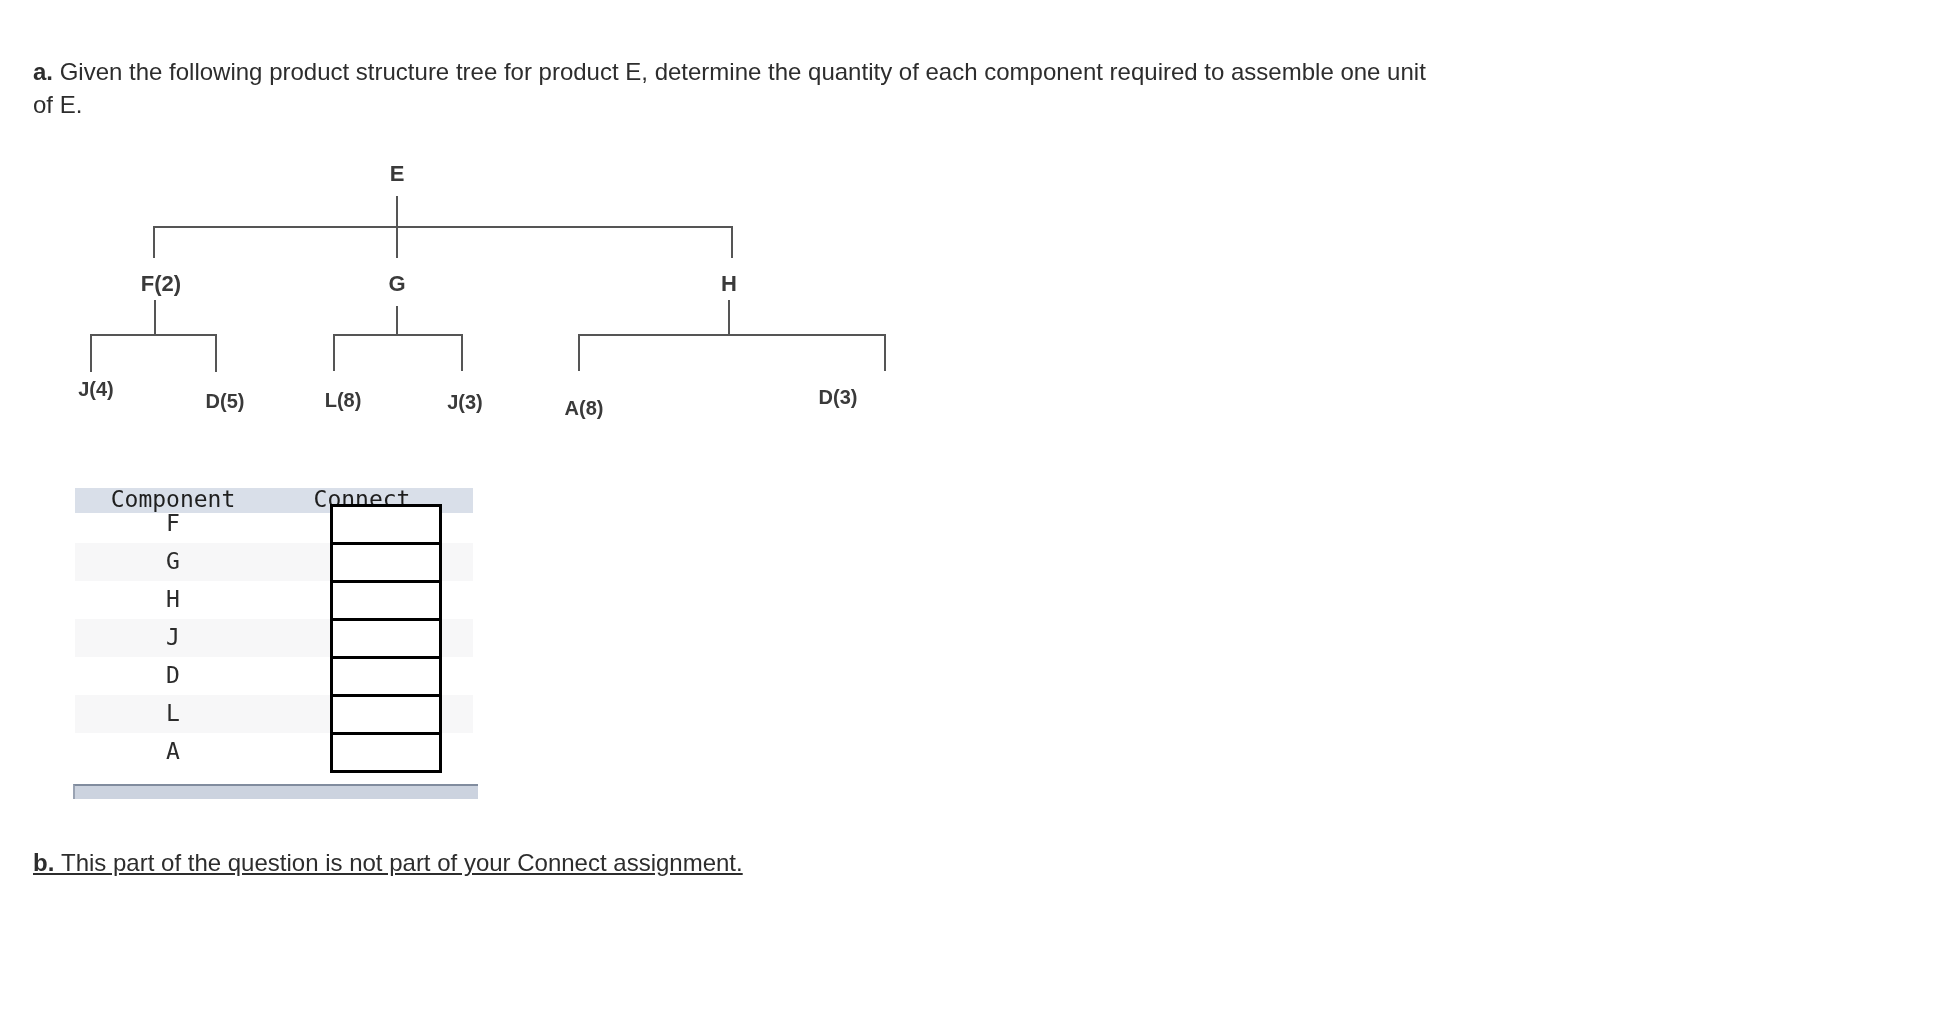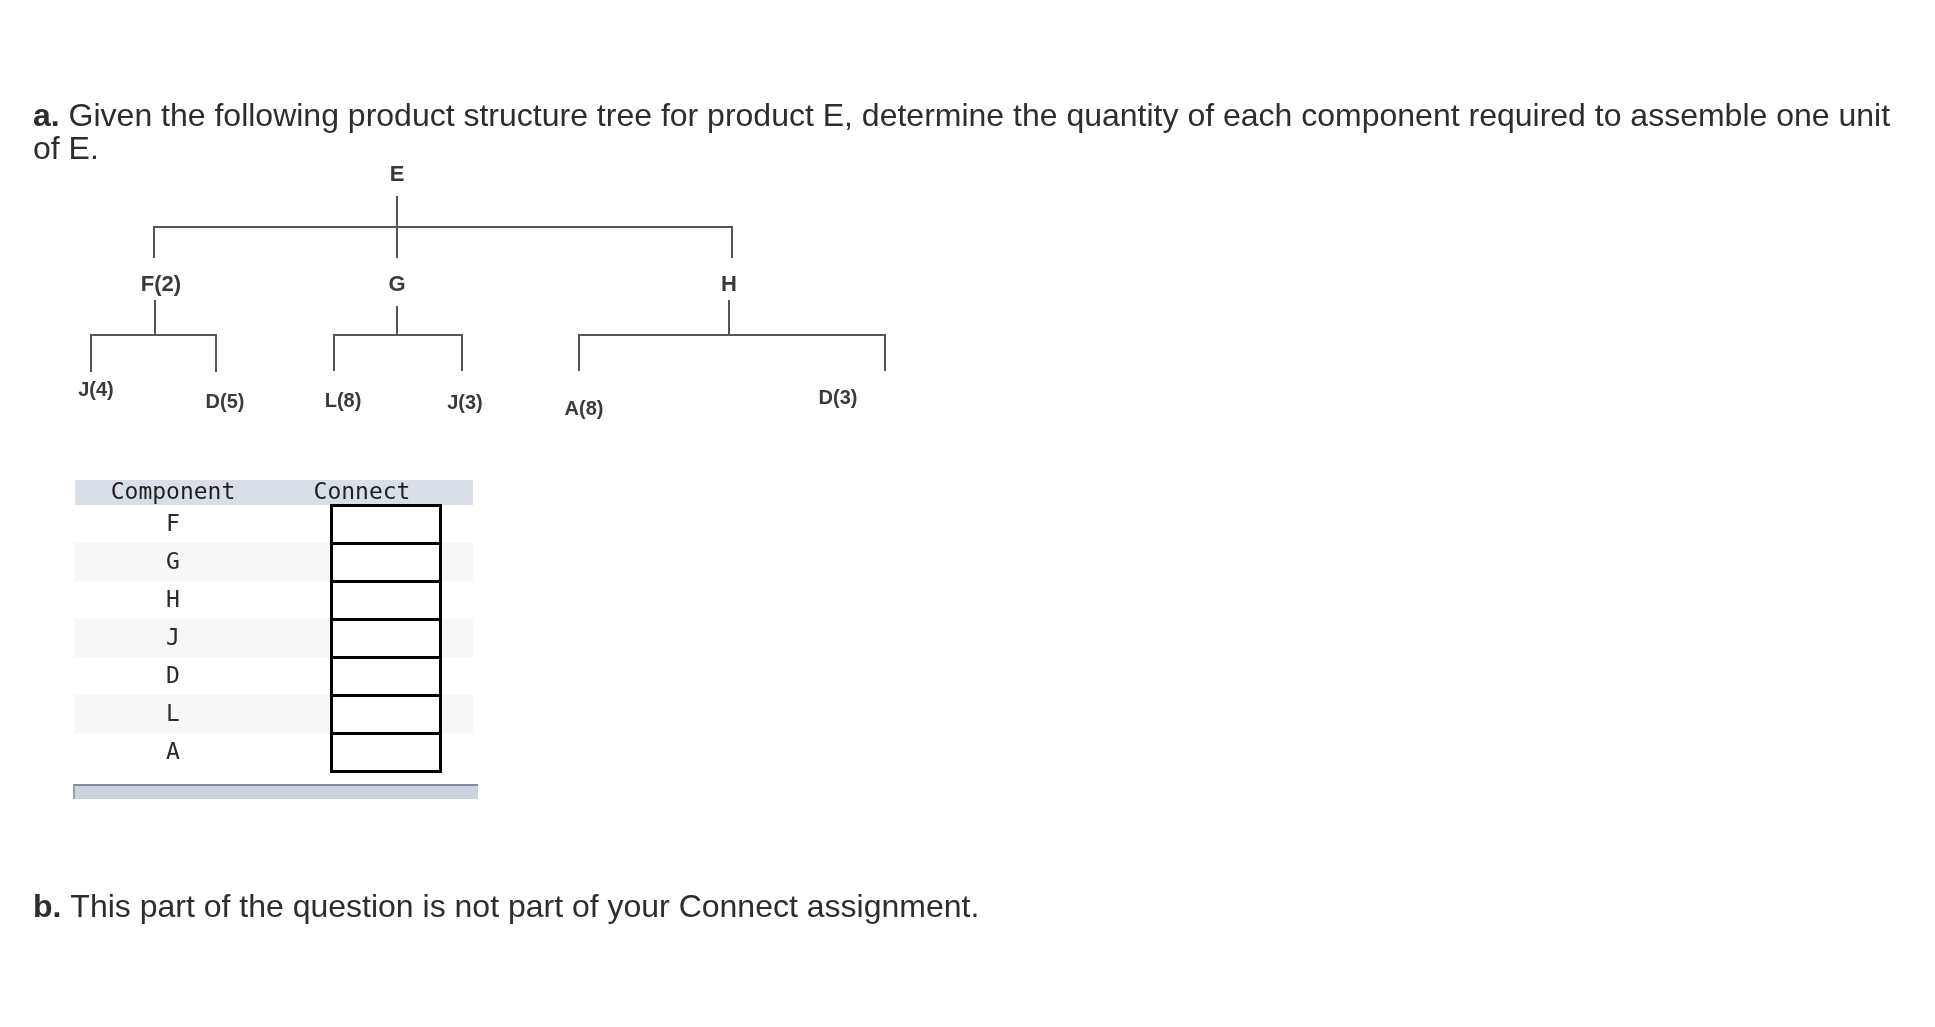--- a/index.html
+++ b/index.html
@@ -6,24 +6,23 @@
   html, body { background: #ffffff; }
   body {
     width: 1935px; height: 1027px;
     position: relative;
     font-family: "Liberation Sans", sans-serif;
     color: #2d2d2d;
     overflow: hidden;
   }
   .para {
     position: absolute;
-    font-size: 32px;
+    font-size: 24px;
     line-height: 33px;
     color: #2d2d2d;
-    margin-top: 44px;
   }
   .para b { font-weight: bold; }
 
   
   .tree { position: absolute; left: 0; top: 0; width: 1000px; height: 430px; }
   .tline { position: absolute; background: #555555; }
   .tline.h { height: 2px; }
   .tline.v { width: 2px; }
   .tnode {
     position: absolute;
@@ -31,21 +30,21 @@
     font-weight: bold;
     color: #3a3a3a;
     font-size: 22px;
     white-space: nowrap;
   }
   .tnode.leaf { font-size: 20px; }
 
   
   .qtable { position: absolute; left: 75px; top: 480px; width: 398px; }
   .qtable-header {
-    position: absolute; left: 0; top: 0;
+    position: absolute; left: 0; top: 8px;
     width: 398px; height: 25px;
     background: #d9dfe9;
   }
   .qtable-header .hlabel {
     position: absolute;
     top: -2px;
     transform: translateX(-50%);
     font-family: "DejaVu Sans Mono", monospace;
     font-size: 23px;
     color: #1e1e1e;
@@ -167,16 +166,16 @@
     <input class="qinput" type="text" value="" style="">
     <input class="qinput" type="text" value="" style="">
     <input class="qinput" type="text" value="" style="">
     <input class="qinput" type="text" value="" style="">
     <input class="qinput" type="text" value="" style="">
   </div>
 </div>
 
 <div class="hscrollbar"></div>
 
-<div class="para" style="left:33px; top:846px;">
+<div class="para" style="left:33px; top:846px;text-decoration:underline;">
   <b>b. </b>
   <span>This part of the question is not part of your Connect assignment.</span>
 </div>
 
 </body></html>

